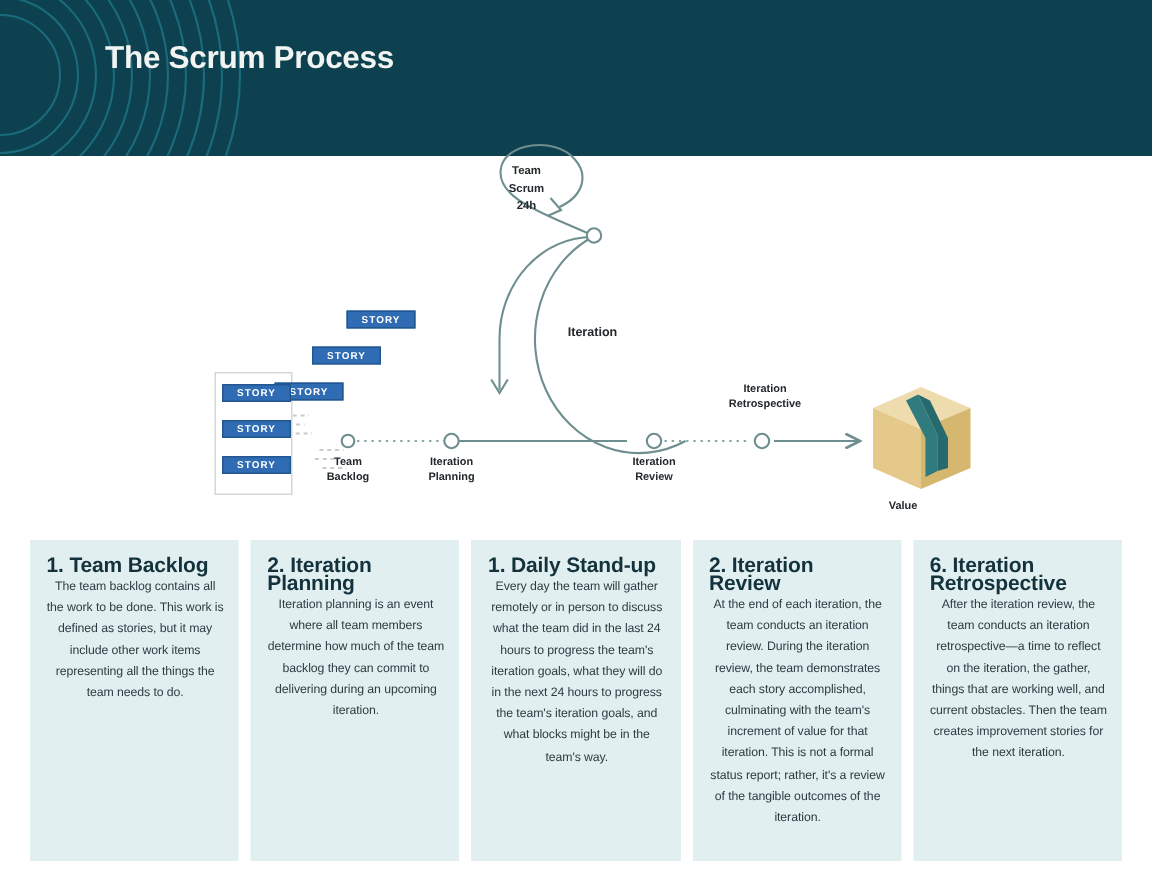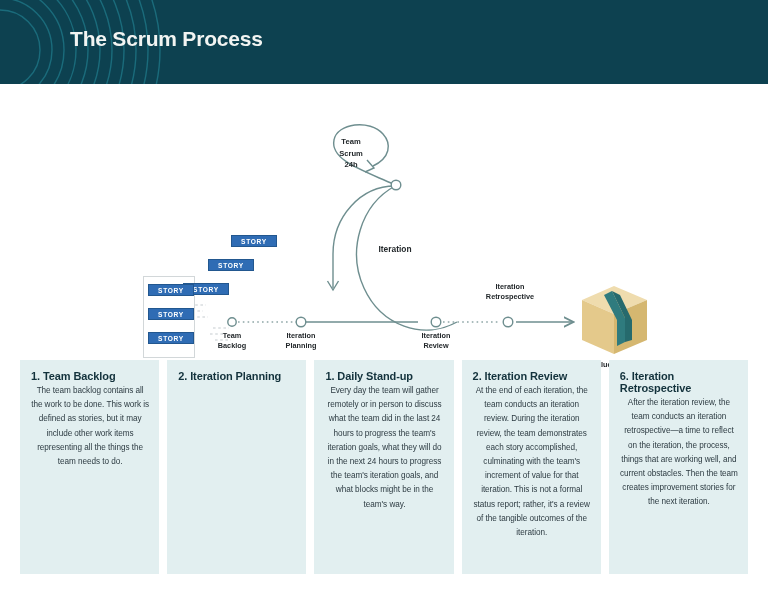--- a/index.html
+++ b/index.html
@@ -6,21 +6,21 @@
   body{
     width:768px;height:594px;
     background:#ffffff;
     font-family:"Liberation Sans", sans-serif;
     overflow:hidden;
     position:relative;
   }
 
   
   #header{
-    position:absolute;left:0;top:0;width:768px;height:84px;
+    position:absolute;left:0;top:0;width:768px;height:104px;
     background:#0d4150;
     overflow:hidden;
   }
   #header-arcs{position:absolute;left:-60px;top:-70px;width:280px;height:240px;}
   #page-title{
     position:absolute;left:70px;top:27px;
     color:#f2f4f2;
     font-size:21px;font-weight:bold;letter-spacing:-0.2px;
     white-space:nowrap;
   }
@@ -29,21 +29,21 @@
     width:118px;text-align:right;
   }
   #brand-mark{display:block;}
   #brand-tagline{
     display:block;color:#dfe4e2;font-size:5.2px;
     letter-spacing:0.75px;font-weight:bold;margin-top:2px;
     text-align:right;padding-right:2px;
   }
 
   
-  #diagram{position:absolute;left:0;top:88px;width:768px;height:262px;margin-top:28px;}
+  #diagram{position:absolute;left:0;top:88px;width:768px;height:262px;}
   #diagram-svg{position:absolute;left:0;top:0;}
 
   .diagram-label{
     position:absolute;font-size:7.3px;font-weight:bold;color:#23282b;
     text-align:center;line-height:9.6px;
   }
   .story-chip{
     position:absolute;background:#2f6cb4;color:#ffffff;
     font-size:6.6px;font-weight:bold;letter-spacing:0.7px;
     text-align:center;line-height:12px;height:12px;width:46px;
@@ -68,21 +68,21 @@
     position:absolute;left:20px;top:360px;width:728px;height:214px;
     display:flex;gap:8px;
   }
   .card{
     background:#e2eff0;
     padding:10px 10px 10px 11px;
     box-sizing:border-box;
     flex:1 1 0;
   }
   .card-title{
-    font-size:11px;font-weight:bold;color:#13323c;
+    font-size:14px;font-weight:bold;color:#13323c;
     margin:0 0 2px 0;line-height:12px;letter-spacing:-0.1px;
   }
   .card-body{
     font-size:8.2px;color:#2d3b42;line-height:14.2px;margin:0;
     letter-spacing:-0.05px;
     text-align:center;
   }
 </style>
 </head>
 <body>
@@ -204,26 +204,27 @@
   <div class="diagram-label" style="left:572px;top:244px;width:60px;">Value</div>
 </div>
 
 <div id="cards">
   <div class="card">
     <p class="card-title">1. Team Backlog</p>
     <p class="card-body">The team backlog contains all the work to be done. This work is defined as stories, but it may include other work items representing all the things the team needs to do.</p>
   </div>
   <div class="card">
     <p class="card-title">2. Iteration Planning</p>
+    <p class="card-body">Iteration planning is an event where all team members determine how much of the team backlog they can commit to delivering during an upcoming iteration.</p>
   </div>
   <div class="card">
     <p class="card-title">1. Daily Stand-up</p>
     <p class="card-body">Every day the team will gather remotely or in person to discuss what the team did in the last 24 hours to progress the team's iteration goals, what they will do in the next 24 hours to progress the team's iteration goals, and what blocks might be in the team's way.</p>
   </div>
   <div class="card">
     <p class="card-title">2. Iteration Review</p>
     <p class="card-body">At the end of each iteration, the team conducts an iteration review. During the iteration review, the team demonstrates each story accomplished, culminating with the team's increment of value for that iteration. This is not a formal status report; rather, it's a review of the tangible outcomes of the iteration.</p>
   </div>
   <div class="card">
     <p class="card-title">6. Iteration Retrospective</p>
-    <p class="card-body">After the iteration review, the team conducts an iteration retrospective—a time to reflect on the iteration, the process, things that are working well, and current obstacles. Then the team creates improvement stories for the next iteration.</p>
+    <p class="card-body">After the iteration review, the team conducts an iteration retrospective—a time to reflect on the iteration, the gather, things that are working well, and current obstacles. Then the team creates improvement stories for the next iteration.</p>
   </div>
 </div>
 
 </body></html>

